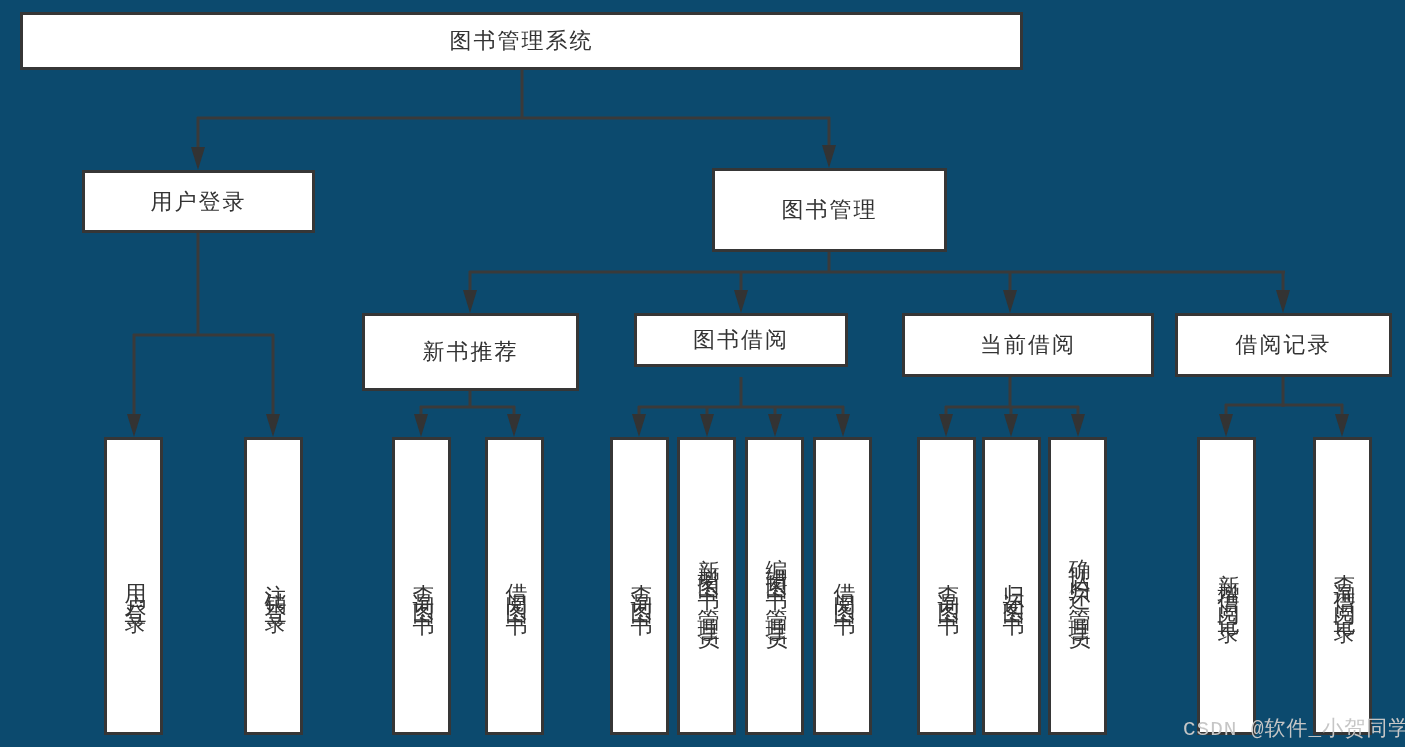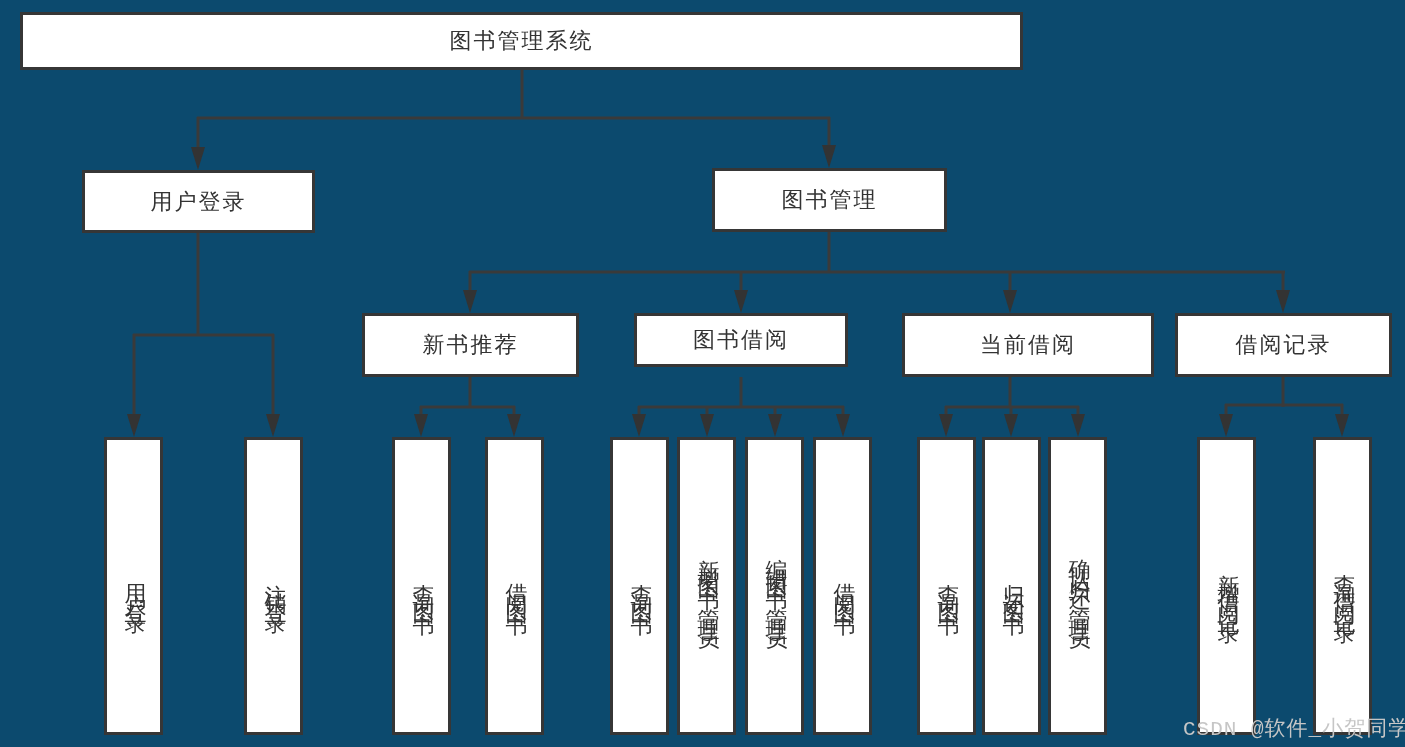--- a/index.html
+++ b/index.html
@@ -48,23 +48,23 @@
     font-size: 22px;
     line-height: 1;
     letter-spacing: 10px;
     color: #333333;
     white-space: nowrap;
   }
   
   #n-root   { left: 20px;   top: 12px;  width: 1003px; height: 58px; }
   
   #n-login  { left: 82px;   top: 170px; width: 233px;  height: 63px; }
-  #n-mgmt   { left: 712px;  top: 168px; width: 235px;  height: 64px; }
-  
-  #n-rec    { left: 362px;  top: 313px; width: 217px;  height: 64px; }
+  #n-mgmt   { left: 712px;  top: 168px; width: 235px;  height: 84px; }
+  
+  #n-rec    { left: 362px;  top: 313px; width: 217px;  height: 78px; }
   #n-borrow { left: 634px;  top: 313px; width: 214px;  height: 54px; }
   #n-cur    { left: 902px;  top: 313px; width: 252px;  height: 64px; }
   #n-log    { left: 1175px; top: 313px; width: 217px;  height: 64px; }
   
   #l-ulogin  { left: 104px;  }
   #l-logout  { left: 244px;  }
   #l-rq      { left: 392px;  }
   #l-rb      { left: 485px;  }
   #l-bq      { left: 610px;  }
   #l-badd    { left: 677px;  }

